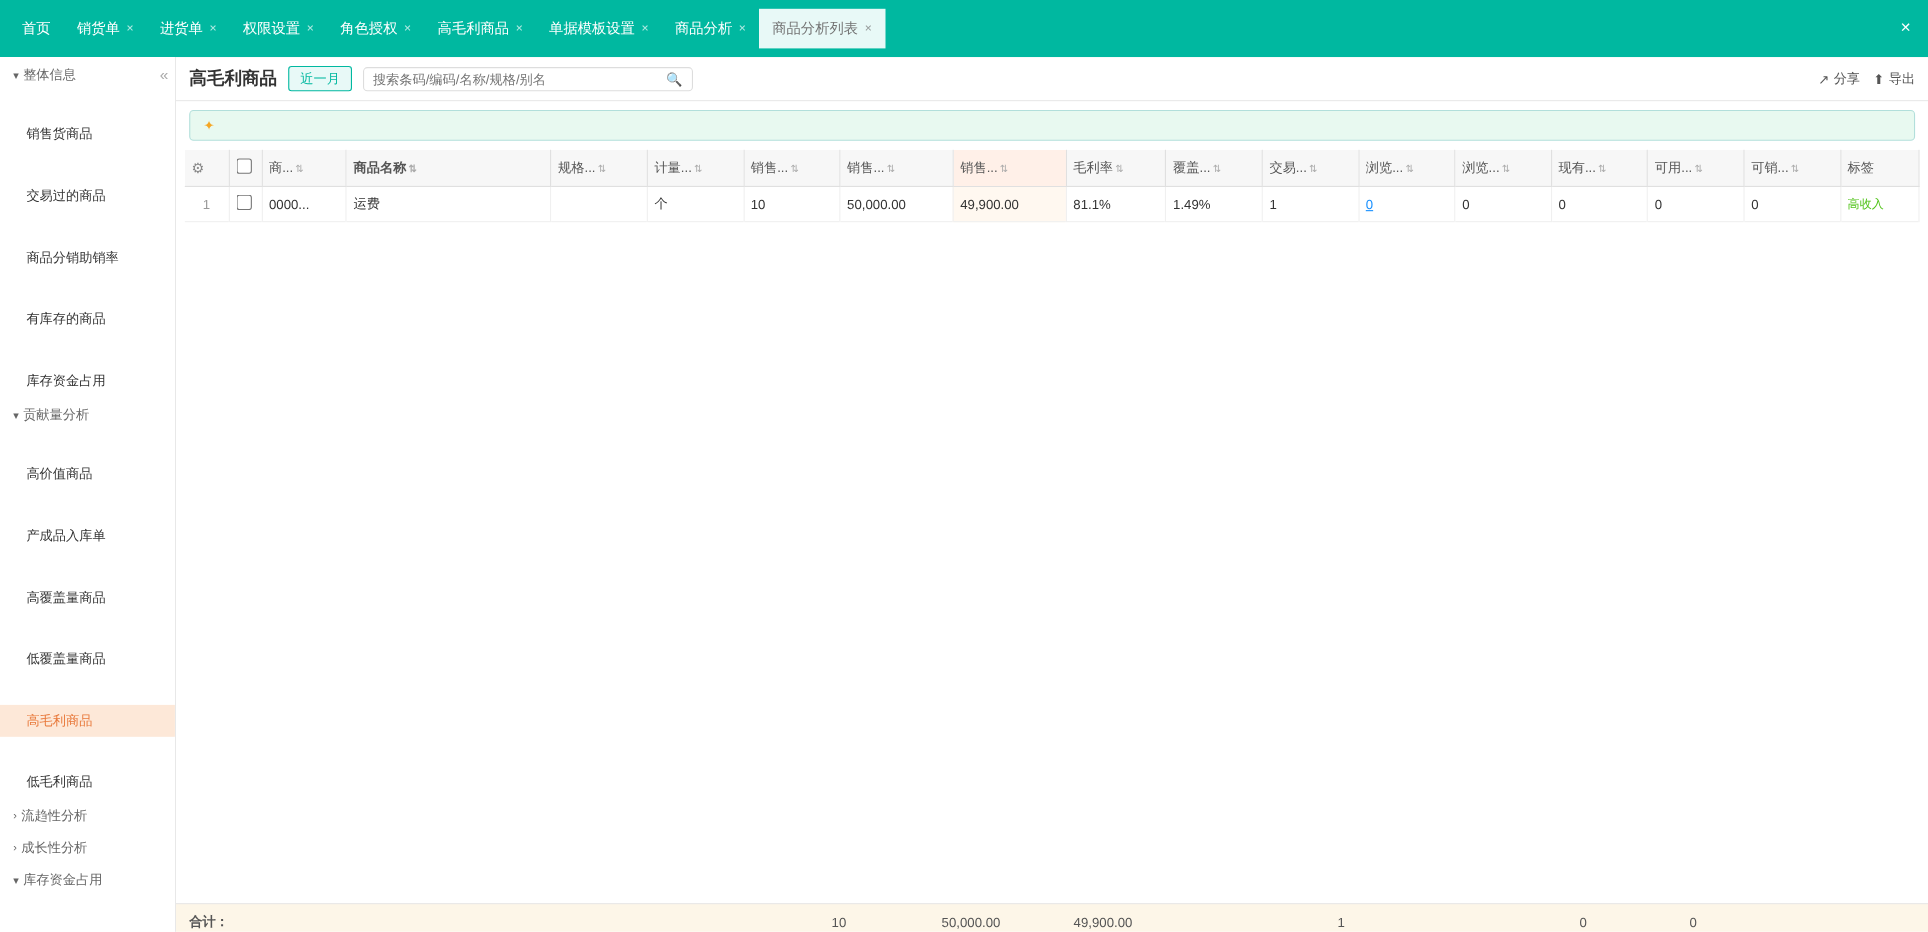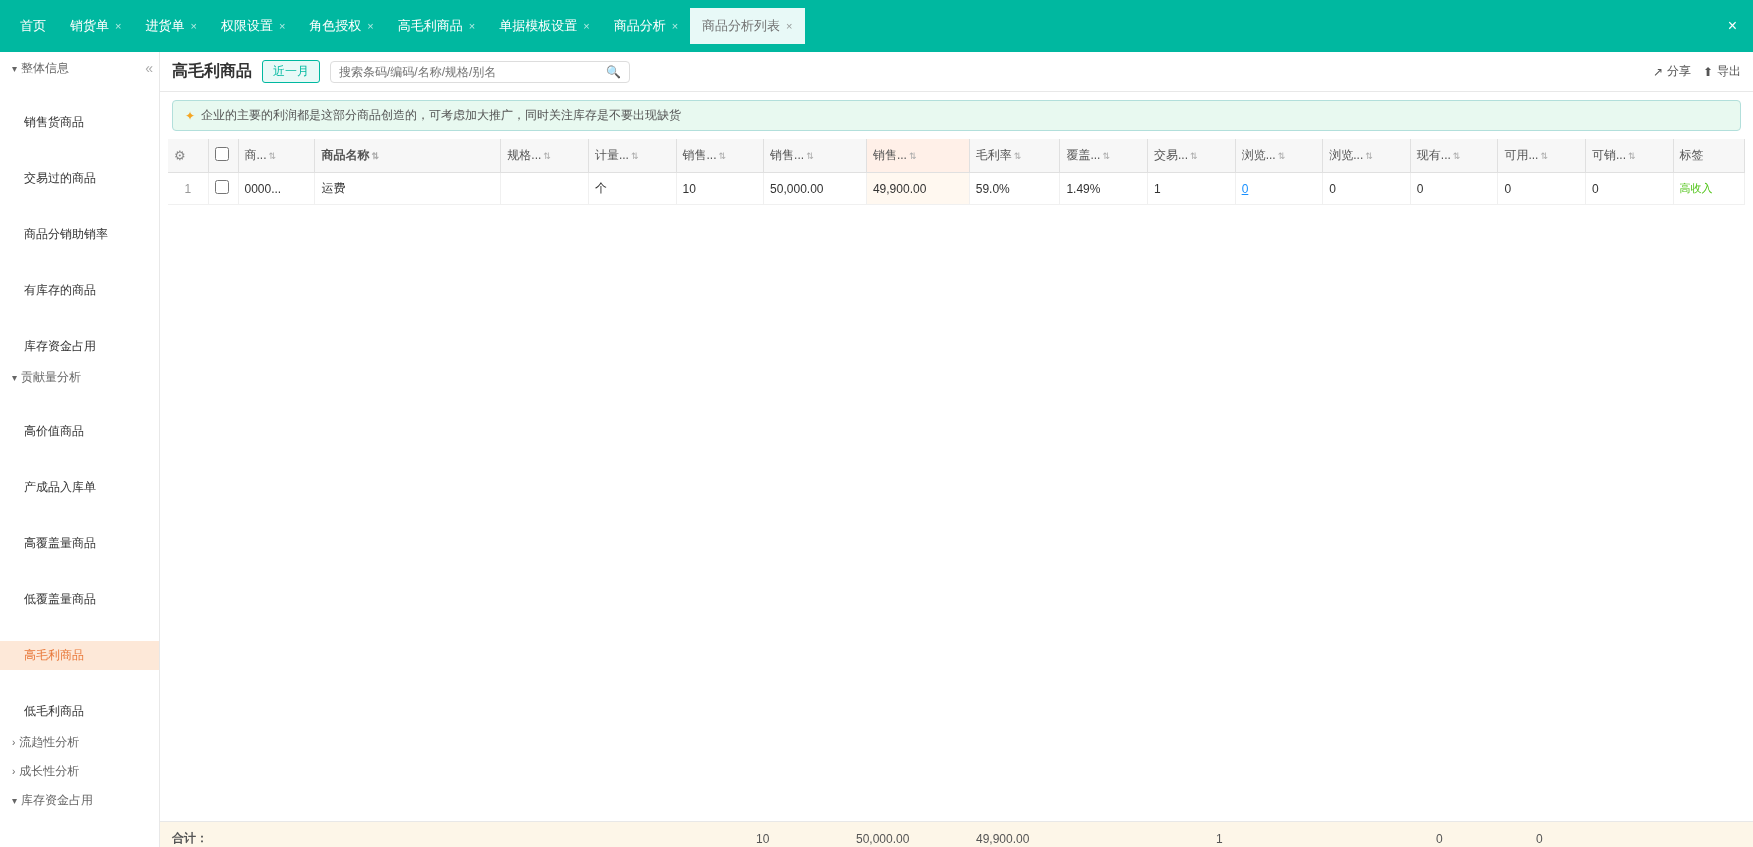--- a/index.html
+++ b/index.html
@@ -369,21 +369,20 @@
         </div>
         <div class="action-btn">
           <span>⬆</span>
           <span>导出</span>
         </div>
       </div>
     </div>
 
     <div class="info-banner">
       <span class="icon">✦</span>
-      <span>企业的主要的利润都是这部分商品创造的，可考虑加大推广，同时关注库存是不要出现缺货</span>
     </div>
 
     <div class="table-container">
       <table>
         <thead>
           <tr>
             <th style="width:40px;">
               <span class="gear-icon">⚙</span>
             </th>
             <th style="width:30px;">
@@ -490,21 +489,21 @@
         <tr>
       <td class="row-num">1</td>
       <td><input type="checkbox" class="cb" style=""></td>
       <td>0000...</td>
       <td>运费</td>
       <td></td>
       <td>个</td>
       <td>10</td>
       <td>50,000.00</td>
       <td style="background:#fff8f0;">49,900.00</td>
-      <td>59.0%</td>
+      <td>81.1%</td>
       <td>1.49%</td>
       <td>1</td>
       <td><span class="link-text">0</span></td>
       <td>0</td>
       <td>0</td>
       <td>0</td>
       <td>0</td>
       <td><span class="tag-high">高收入</span></td>
     </tr>
           </tbody>

